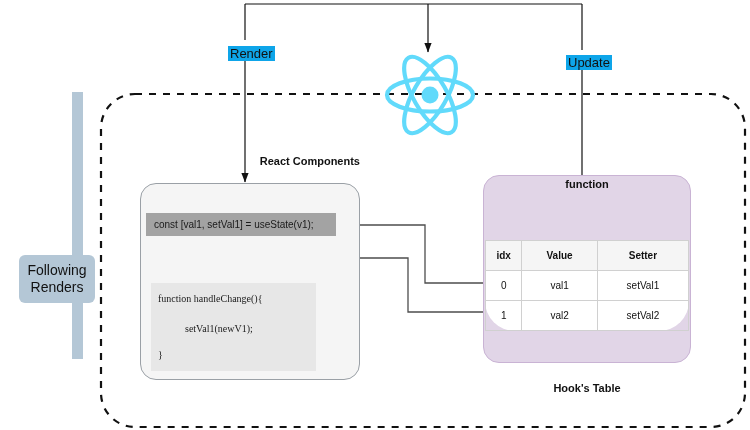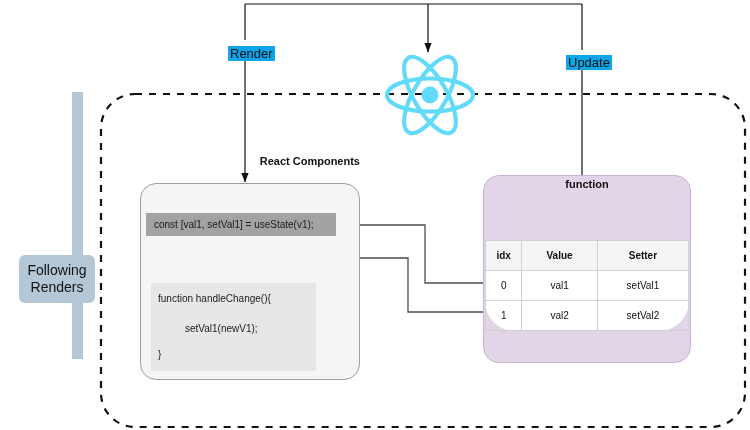--- a/index.html
+++ b/index.html
@@ -120,20 +120,21 @@
     height: 88px;
     background: #e7e7e7;
     background-image:
       radial-gradient(#dcdcdc 0.6px, transparent 0.7px);
     background-size: 4px 4px;
     box-sizing: border-box;
     padding: 9px 0 0 7px;
     font-size: 10px;
     color: #1a1a1a;
     line-height: 1.0;
+    font-family: Liberation Serif, serif;
   }
   .fn-row { white-space: pre; display: block; }
   #fn-row-1 { margin-top: 2px; }
   #fn-row-2 { margin-top: 20px; padding-left: 27px; }
   #fn-row-3 { margin-top: 16px; }
 
   
   #usestate-box {
     position: absolute;
     left: 483px;
@@ -282,14 +283,15 @@
         <td>setVal1</td>
       </tr>
       <tr>
         <td>1</td>
         <td>val2</td>
         <td>setVal2</td>
       </tr>
     </tbody>
   </table>
 
+  <div id="hooks-table-caption">Hook's Table</div>
 
 </div>
 
 </body></html>

